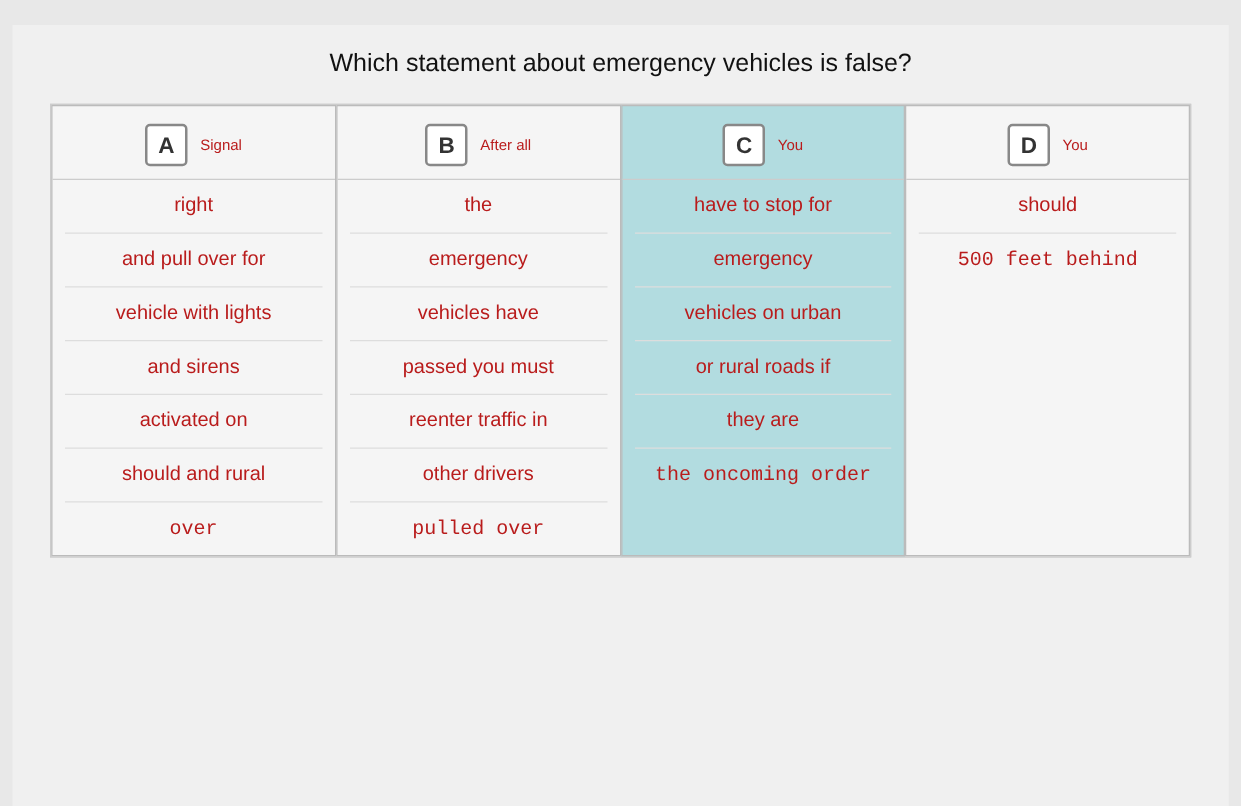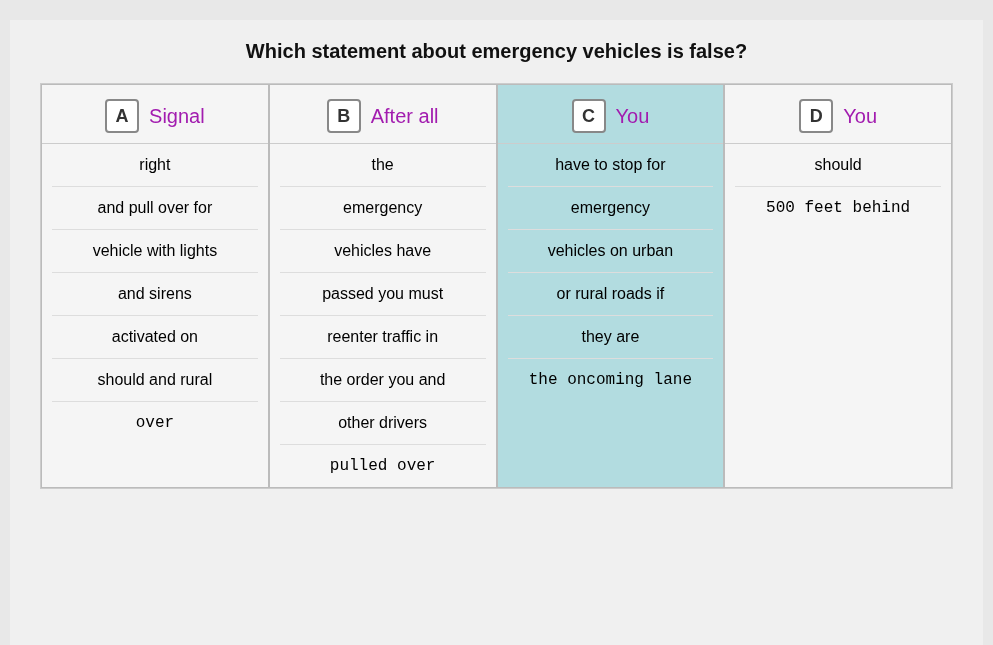--- a/index.html
+++ b/index.html
@@ -14,21 +14,21 @@
     }
     .page-container {
       background: #f0f0f0;
       width: 993px;
       min-height: 645px;
       padding: 20px 30px 30px 30px;
     }
     .question-title {
       text-align: center;
       font-size: 20px;
-      font-weight: bold;
+      font-weight: normal;
       margin-bottom: 20px;
       color: #111;
     }
     .options-grid {
       display: grid;
       grid-template-columns: repeat(4, 1fr);
       gap: 0;
       border: 1px solid #ccc;
       background: #ccc;
     }
@@ -61,31 +61,31 @@
       height: 34px;
       border: 2px solid #888;
       border-radius: 4px;
       font-size: 18px;
       font-weight: bold;
       color: #333;
       background: #fff;
       flex-shrink: 0;
     }
     .option-first-word {
-      font-size: 20px;
-      color: #a21caf;
+      font-size: 12px;
+      color: #b91c1c;
     }
     .option-body {
       padding: 0 10px;
       width: 100%;
       text-align: center;
     }
     .option-line {
       font-size: 16px;
-      color: #000000;
+      color: #b91c1c;
       padding: 12px 0;
       border-bottom: 1px solid #ddd;
       text-align: center;
       width: 100%;
     }
     .option-line:last-child {
       border-bottom: none;
       font-family: Liberation Mono, monospace;
     }
   </style>
@@ -115,37 +115,36 @@
         <div class="option-header">
           <span class="option-letter">B</span>
           <span class="option-first-word">After all</span>
         </div>
         <div class="option-body">
           <div class="option-line">the</div>
           <div class="option-line">emergency</div>
           <div class="option-line">vehicles have</div>
           <div class="option-line">passed you must</div>
           <div class="option-line">reenter traffic in</div>
-          <div class="option-line">the order you and</div>
           <div class="option-line">other drivers</div>
           <div class="option-line">pulled over</div>
         </div>
       </div>
       <div class="option-col selected">
         <div class="option-header">
           <span class="option-letter">C</span>
           <span class="option-first-word">You</span>
         </div>
         <div class="option-body">
           <div class="option-line">have to stop for</div>
           <div class="option-line">emergency</div>
           <div class="option-line">vehicles on urban</div>
           <div class="option-line">or rural roads if</div>
           <div class="option-line">they are</div>
-          <div class="option-line">the oncoming lane</div>
+          <div class="option-line">the oncoming order</div>
         </div>
       </div>
       <div class="option-col">
         <div class="option-header">
           <span class="option-letter">D</span>
           <span class="option-first-word">You</span>
         </div>
         <div class="option-body">
           <div class="option-line">should</div>
           <div class="option-line">500 feet behind</div>

